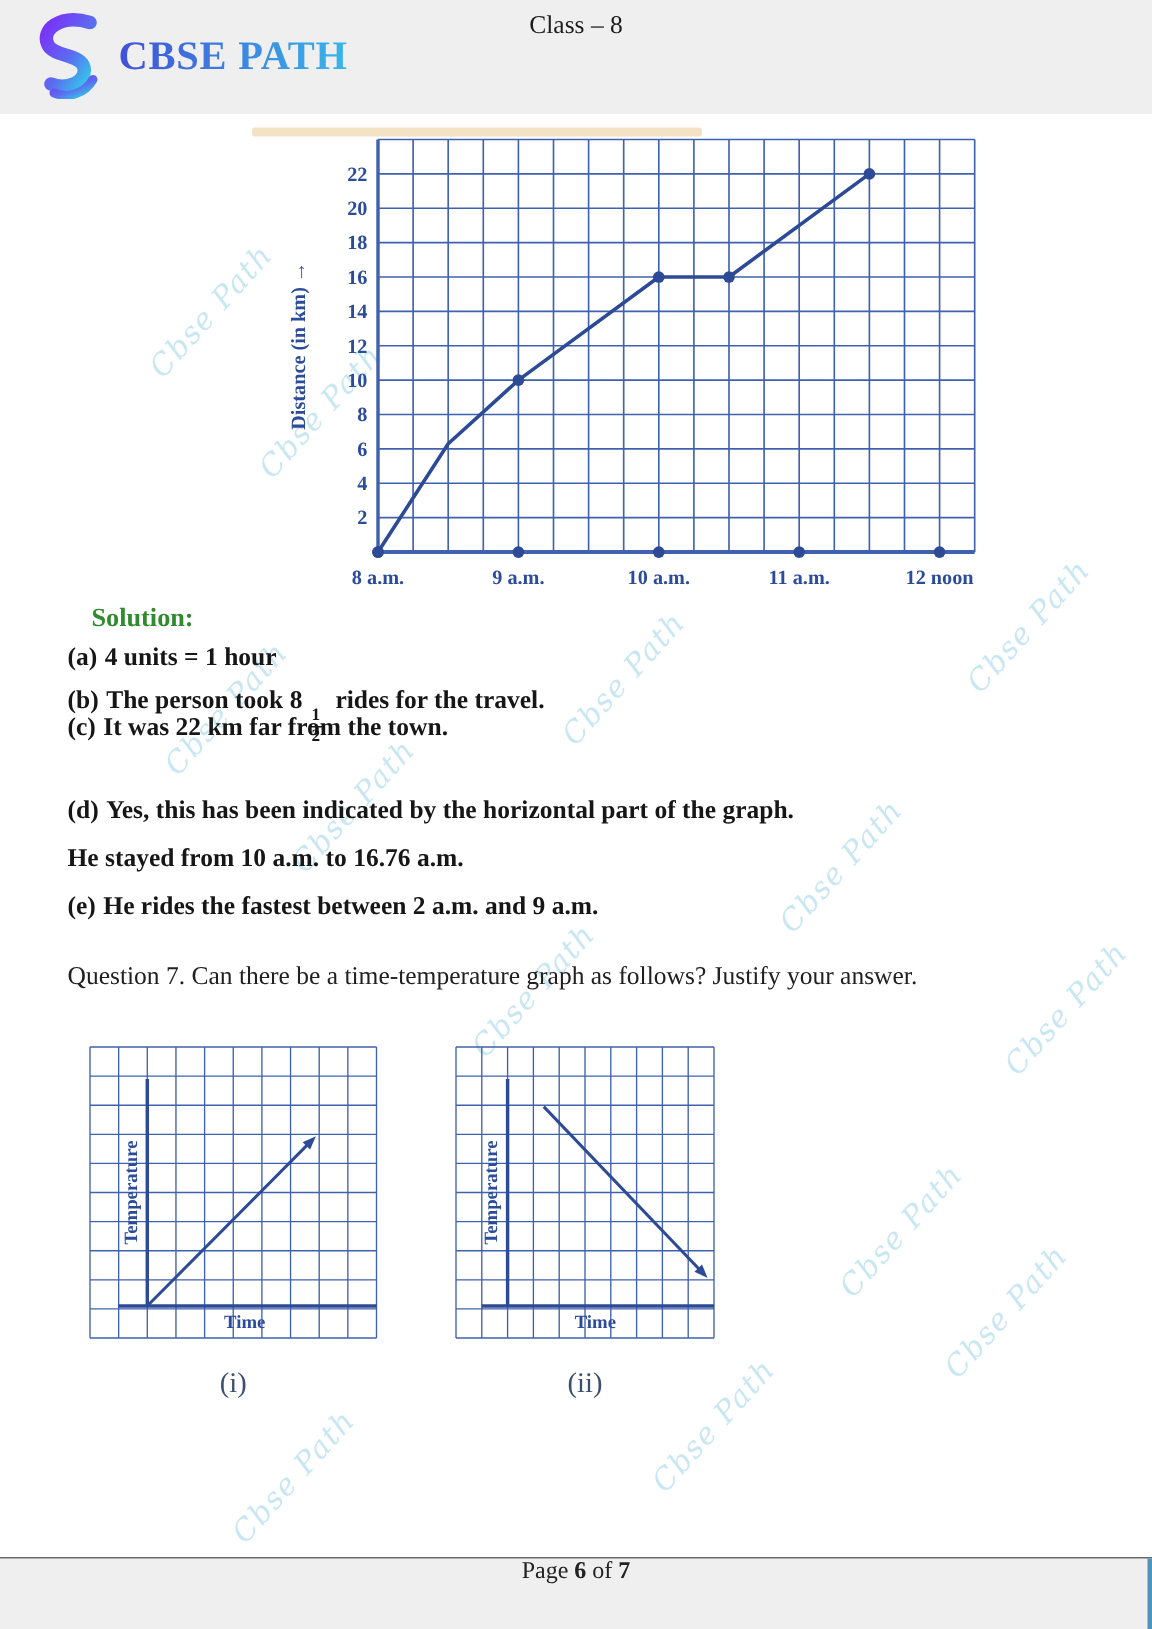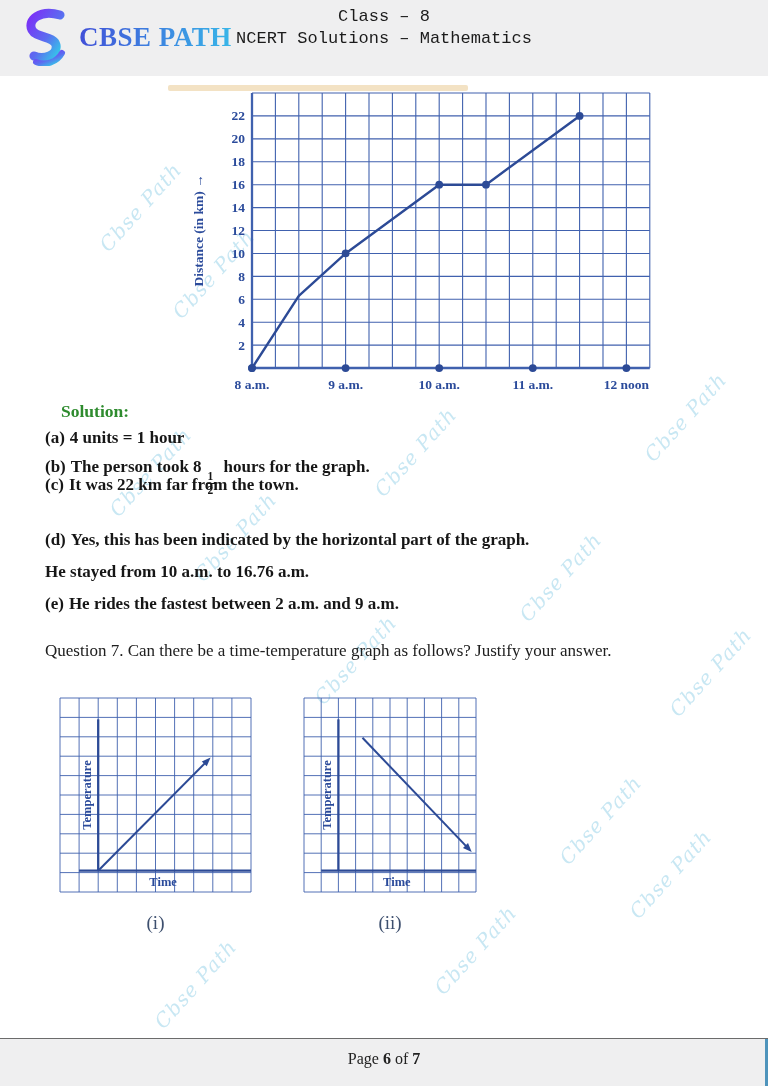--- a/index.html
+++ b/index.html
@@ -10,21 +10,21 @@
   }
   
   .header { position:absolute; left:0; top:0; width:768px; height:76px; background:#efeff0; }
   .logo { position:absolute; left:20px; top:8px; display:flex; align-items:center; gap:9px; }
   .logo-text {
     font-size:27px; font-weight:bold; letter-spacing:.5px;
     background:linear-gradient(90deg,#4150d8,#38b6e8);
     -webkit-background-clip:text; background-clip:text; color:transparent;
   }
   .header-titles { position:absolute; left:0; top:6px; width:768px; text-align:center;
-    font-size:17px; line-height:22px; color:#1b1b1b;font-family:Liberation Mono, monospace; }
+    font-size:17px; line-height:22px; color:#1b1b1b; }
   
   .watermark { position:absolute; font-style:italic; font-family:"DejaVu Serif", serif;
     font-size:20px; letter-spacing:1px; color:rgba(125,198,226,.42);
     transform:rotate(-48deg); white-space:nowrap; pointer-events:none; }
   .artifact { position:absolute; left:168px; top:85px; width:300px; height:6px;
     background:#f3e2c4; border-radius:2px; }
   
   .chart-main { position:absolute; left:190px; top:88px; }
   .chart-small { position:absolute; top:697px; }
   svg text { font-family:"Liberation Serif", serif; }
@@ -35,21 +35,21 @@
   .sol-head { position:absolute; left:45px; top:401px; font-size:17.5px; font-weight:bold; color:#2e8b2e;margin-left:16px; }
   .line { position:absolute; left:45px; font-size:17px; color:#161616; white-space:nowrap;font-weight:bold; }
   .line b { margin-right:5px; }
   .frac { display:inline-flex; flex-direction:column; align-items:center;
     vertical-align:-8px; margin:0 4px; font-size:11.5px; line-height:1.1; }
   .fd { border-top:1px solid #161616; padding:0 2px; }
   .question { position:absolute; left:45px; top:641px; font-size:17px; font-weight:normal; color:#202020; }
   
   .footer { position:absolute; left:0; top:1038px; width:768px; height:48px;
     background:#efeff0; border-top:1.5px solid #6b6b6b; }
-  .footer-text { margin-top:11px; text-align:center; font-size:16px; color:#222; }
+  .footer-text { margin-top:0; text-align:center; font-size:16px; color:#222; }
   .footer-strip { position:absolute; right:0; top:0; width:3px; height:48px; background:#4e94bc; }
 </style>
 </head>
 <body>
 
 <div class="page">
 
   <header class="header">
     <div class="logo">
       <svg width="50" height="58" viewBox="0 0 50 58">
@@ -60,21 +60,20 @@
             <stop offset="1" stop-color="#2fd4e8"></stop>
           </linearGradient>
         </defs>
         <path d="M40 7 C20 1 7 12 12 22 C16 30 34 28 36 37 C38 47 24 52 14 48" fill="none" stroke="url(#lg)" stroke-width="9" stroke-linecap="round"></path>
         <path d="M16 54 C26 58 37 54 42 45" fill="none" stroke="url(#lg)" stroke-width="6" stroke-linecap="round"></path>
       </svg>
       <span class="logo-text">CBSE PATH</span>
     </div>
     <div class="header-titles">
       <div>Class – 8</div>
-      <div>NCERT Solutions – Mathematics</div>
     </div>
   </header>
 
   <span class="watermark" style="left:85px;top:195px">Cbse Path</span>
   <span class="watermark" style="left:158px;top:262px">Cbse Path</span>
   <span class="watermark" style="left:95px;top:460px">Cbse Path</span>
   <span class="watermark" style="left:180px;top:525px">Cbse Path</span>
   <span class="watermark" style="left:360px;top:440px">Cbse Path</span>
   <span class="watermark" style="left:300px;top:648px">Cbse Path</span>
   <span class="watermark" style="left:505px;top:565px">Cbse Path</span>
@@ -152,21 +151,21 @@
   <div class="sol-head">Solution:</div>
 
   <div class="line" style="top:428px">
     <b>(a)</b><span>4 units = 1 hour</span>
   </div>
 
   <div class="line" style="top:457px">
     <b>(b)</b><span>The person took 8</span><span class="frac">
         <span class="fn">1</span>
         <span class="fd">2</span>
-      </span><span> hours for the graph.</span>
+      </span><span> rides for the travel.</span>
   </div>
 
   <div class="line" style="top:475px">
     <b>(c)</b><span>It was 22 km far from the town.</span>
   </div>
 
   <div class="line" style="top:530px">
     <b>(d)</b><span>Yes, this has been indicated by the horizontal part of the graph.</span>
   </div>
 

